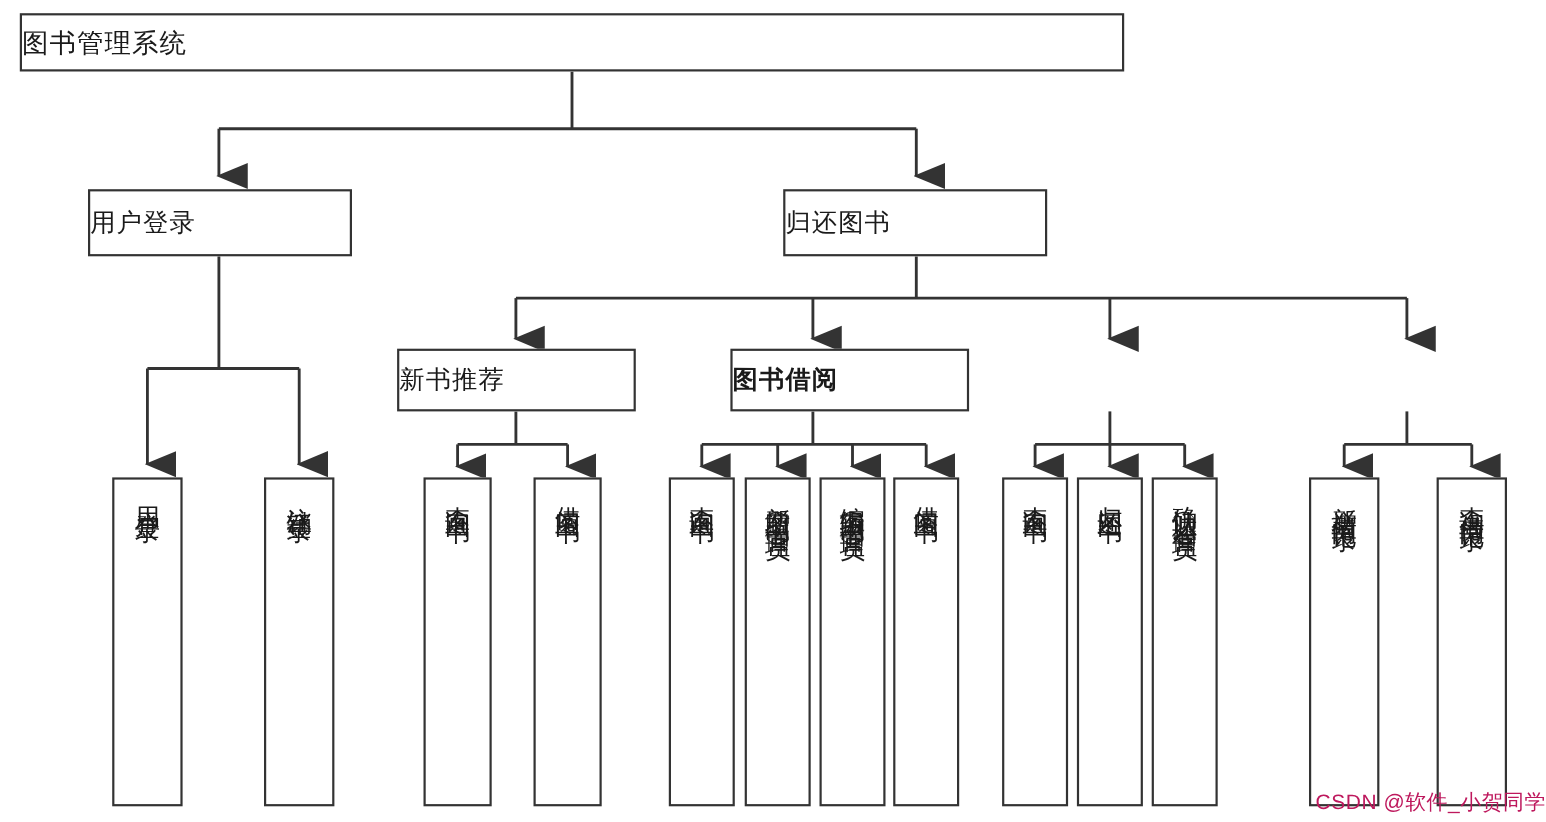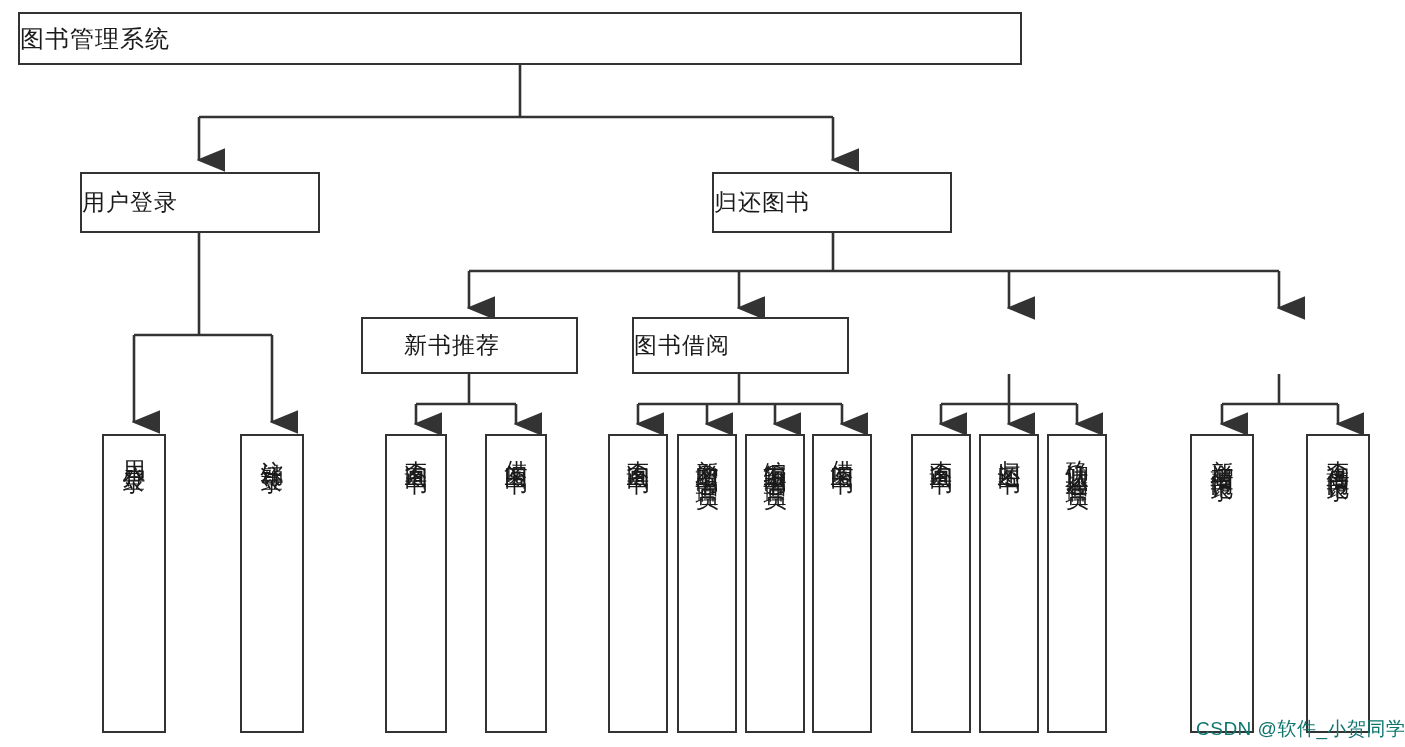--- a/index.html
+++ b/index.html
@@ -51,21 +51,21 @@
     writing-mode: vertical-rl;
     text-orientation: upright;
     white-space: nowrap;
   }
   .node.root {
     font-size: 24px;
   }
   .watermark {
     position: absolute;
     font-size: 19px;
-    color: #0f766e;
+    color: #be185d;
     white-space: nowrap;
     letter-spacing: 0.5px;
   }
 </style>
 </head>
 <body>
 
 <div id="canvas">
 
   <svg id="wires" viewBox="0 0 1405 747">
@@ -123,24 +123,24 @@
     <span class="lbl">图书管理系统</span>
   </div>
 
   <div class="node horiz" style="left:80px; top:172px; width:240px; height:61px;">
     <span class="lbl">用户登录</span>
   </div>
   <div class="node horiz" style="left:712px; top:172px; width:240px; height:61px;">
     <span class="lbl">归还图书</span>
   </div>
 
-  <div class="node horiz" style="left:361px; top:317px; width:217px; height:57px;padding-left:41px;">
+  <div class="node horiz" style="left:361px; top:317px; width:217px; height:57px;">
     <span class="lbl">新书推荐</span>
   </div>
-  <div class="node horiz" style="left:632px; top:317px; width:217px; height:57px;">
+  <div class="node horiz" style="left:664px; top:317px; width:217px; height:57px;font-weight:bold;">
     <span class="lbl">图书借阅</span>
   </div>
 
   <div class="node vert" style="left:102px; top:434px; width:64px; height:299px;">
     <span class="lbl">用户登录</span>
   </div>
   <div class="node vert" style="left:240px; top:434px; width:64px; height:299px;">
     <span class="lbl">注销登录</span>
   </div>
 

